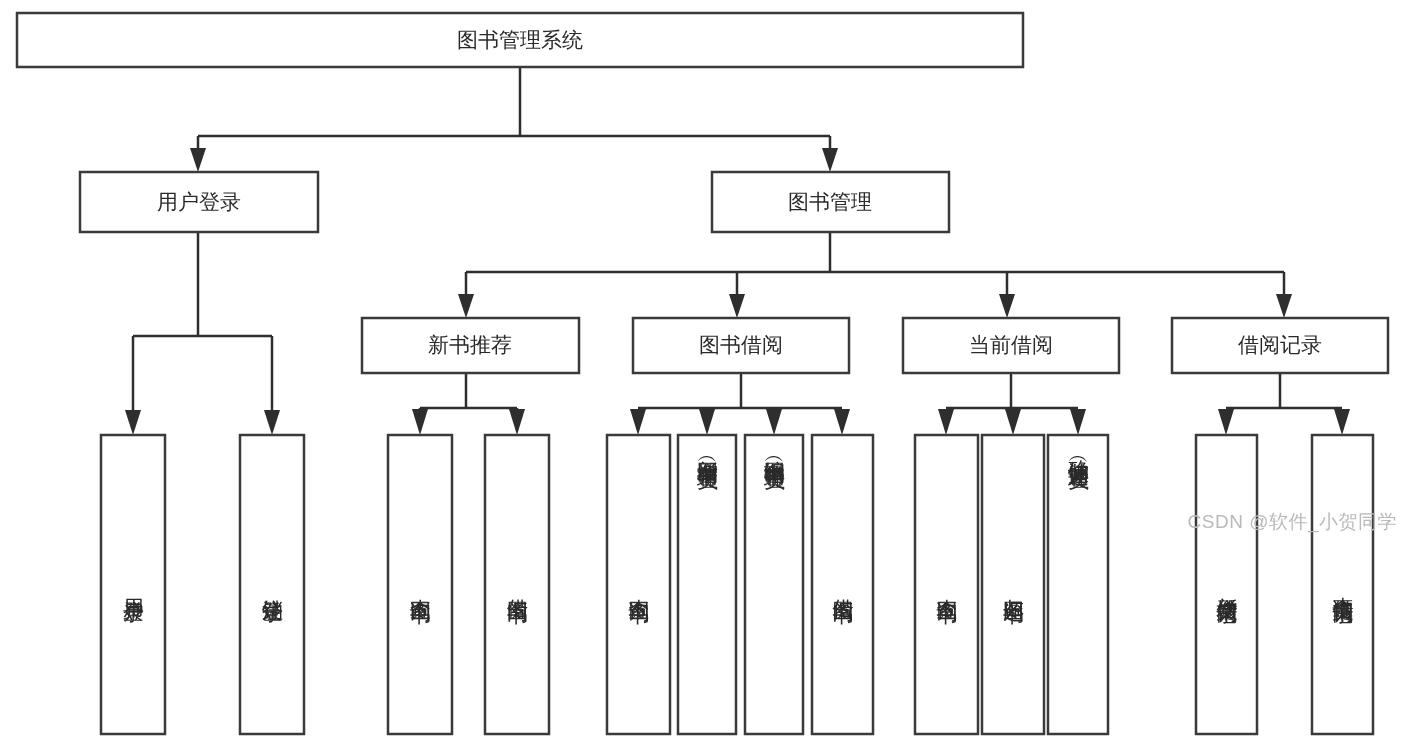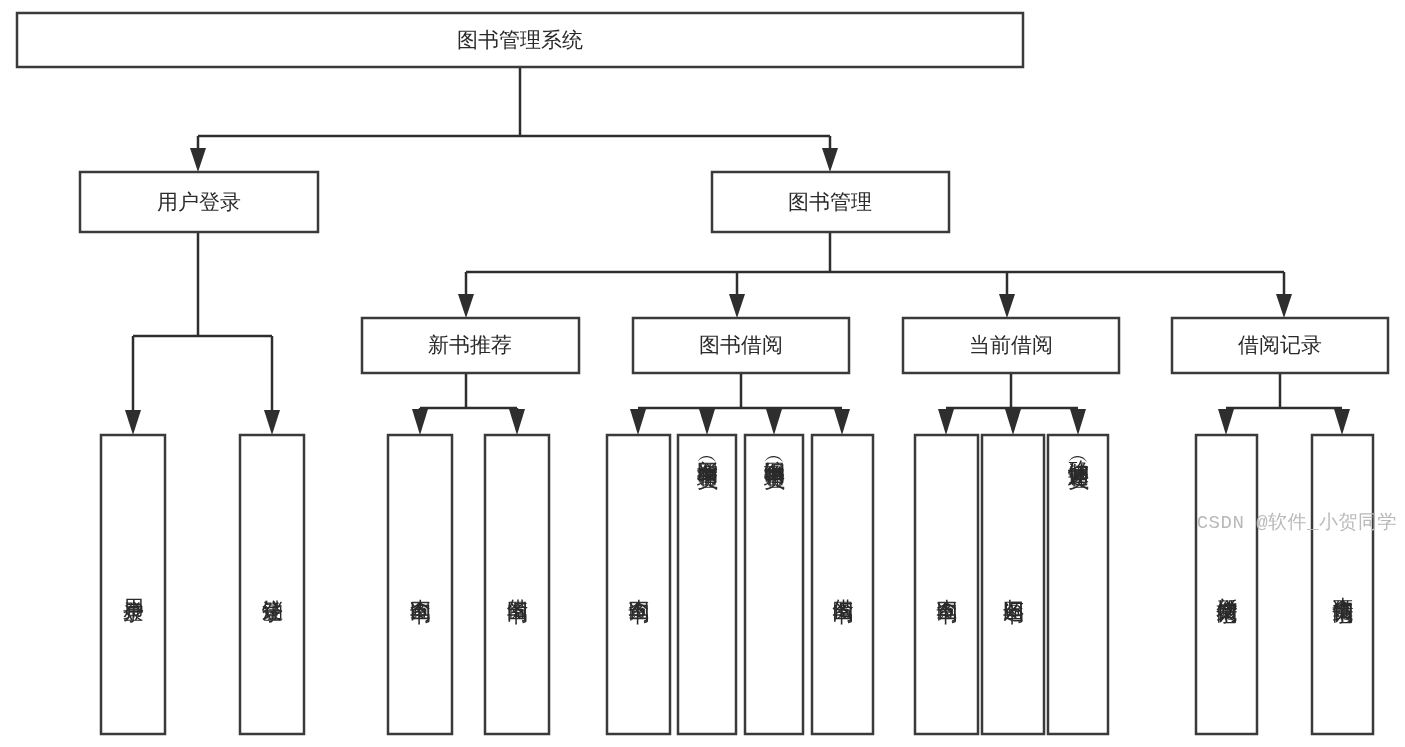--- a/index.html
+++ b/index.html
@@ -61,21 +61,21 @@
     font-size: 21px;
     line-height: 1.18;
     color: #2a2a2a;
     letter-spacing: 1.5px;
     white-space: nowrap;
   }
   .watermark {
     position: absolute;
     right: 8px;
     bottom: 4px;
-    font-family: Liberation Mono, monospace;
+    font-family: Liberation Sans, sans-serif;
     font-size: 19px;
     color: #b9b9b9;
     letter-spacing: 0.5px;
     user-select: none;
   }
 </style>
 </head>
 <body>
 
 <div id="diagram-root">

